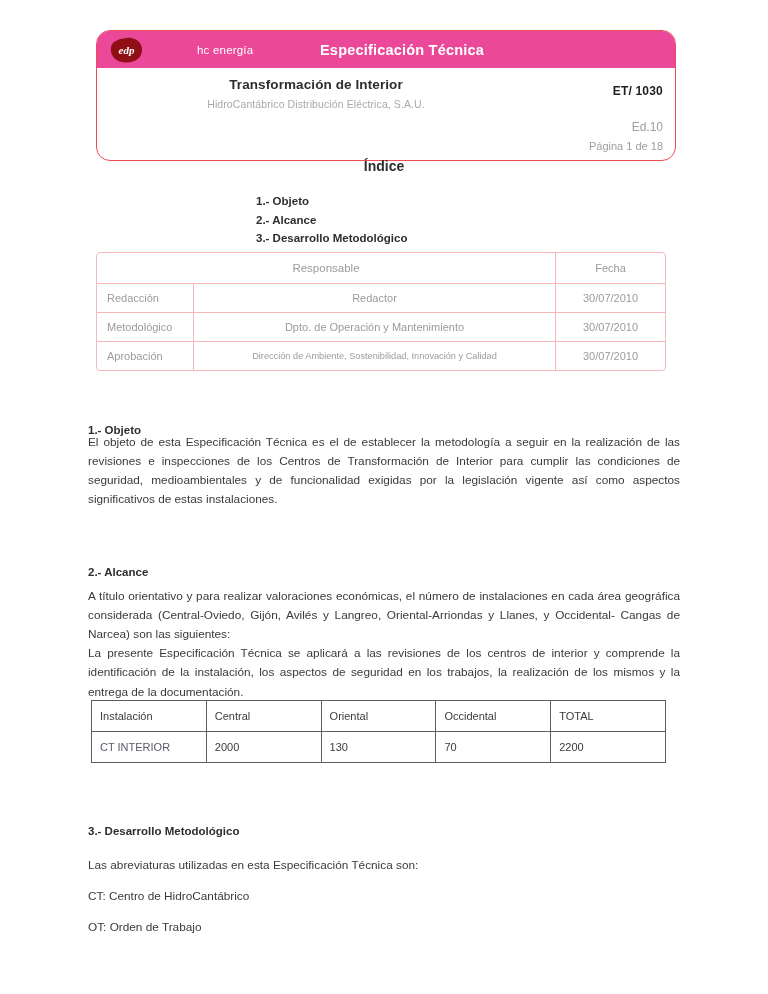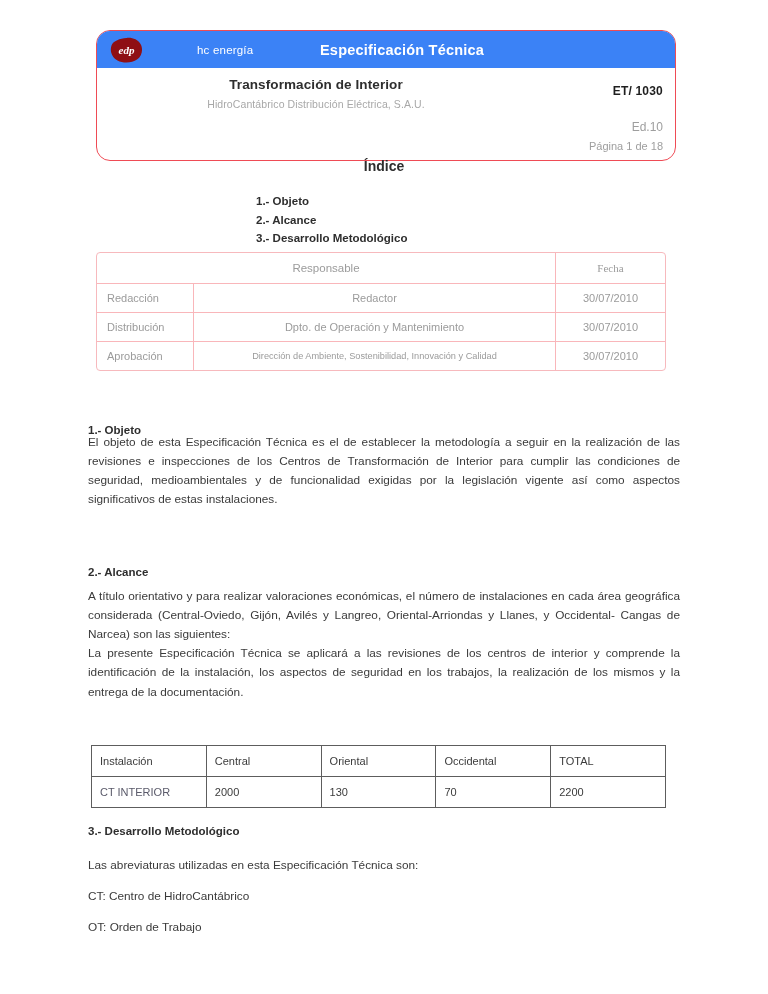--- a/index.html
+++ b/index.html
@@ -32,21 +32,21 @@
     box-sizing: border-box;
     border: 1.4px solid #ef4b55;
     border-radius: 14px;
     background: #ffffff;
     overflow: hidden;
   }
   .hdr-band {
     display: flex;
     align-items: center;
     height: 37px;
-    background: #3b82f6;
+    background: #ec4899;
     position: relative;
   }
   .hdr-logo {
     display: flex;
     align-items: center;
     padding-left: 12px;
     width: 152px;
     box-sizing: border-box;
   }
   .edp-mark {
@@ -194,21 +194,21 @@
     border-left: 1.1px solid #f9b6ba;
   }
   .resp-head .resp-c-span {
     flex: 1;
     padding: 9px 6px;
     font-size: 11.5px;
     color: #9b9b9b;
     text-align: center;
     box-sizing: border-box;
   }
-  .resp-head .resp-c-date { border-left: 1.1px solid #f9b6ba; font-family: Liberation Serif, serif; }
+  .resp-head .resp-c-date { border-left: 1.1px solid #f9b6ba; }
 
   
   .sec-head {
     position: absolute;
     left: 88px;
     font-size: 11.5px;
     font-weight: bold;
     color: #2e2e2e;
   }
   .sec-body {
@@ -229,21 +229,21 @@
   #sec3-head { top: 825px; }
   #sec3-body { top: 856px; }
 
   .sec-body .plain { text-align: left; }
   .gap { height: 12px; }
 
   
   .inst-table {
     position: absolute;
     left: 91px;
-    top: 745px;
+    top: 700px;
     width: 575px;
     border-collapse: collapse;
     table-layout: fixed;
   }
   .inst-table td {
     border: 1px solid #5d5d5d;
     padding: 6px 8px;
     font-size: 11px;
     color: #3b3b3b;
     height: 18px;
@@ -296,21 +296,21 @@
       <div class="resp-c-date">Fecha</div>
     </div>
 
     <div class="resp-row">
       <div class="resp-c-role">Redacción</div>
       <div class="resp-c-resp">Redactor</div>
       <div class="resp-c-date">30/07/2010</div>
     </div>
 
     <div class="resp-row">
-      <div class="resp-c-role">Distribución</div>
+      <div class="resp-c-role">Metodológico</div>
       <div class="resp-c-resp">Dpto. de Operación y Mantenimiento</div>
       <div class="resp-c-date">30/07/2010</div>
     </div>
 
     <div class="resp-row">
       <div class="resp-c-role">Aprobación</div>
       <div class="resp-c-resp small">Dirección de Ambiente, Sostenibilidad, Innovación y Calidad</div>
       <div class="resp-c-date">30/07/2010</div>
     </div>
   </div>

